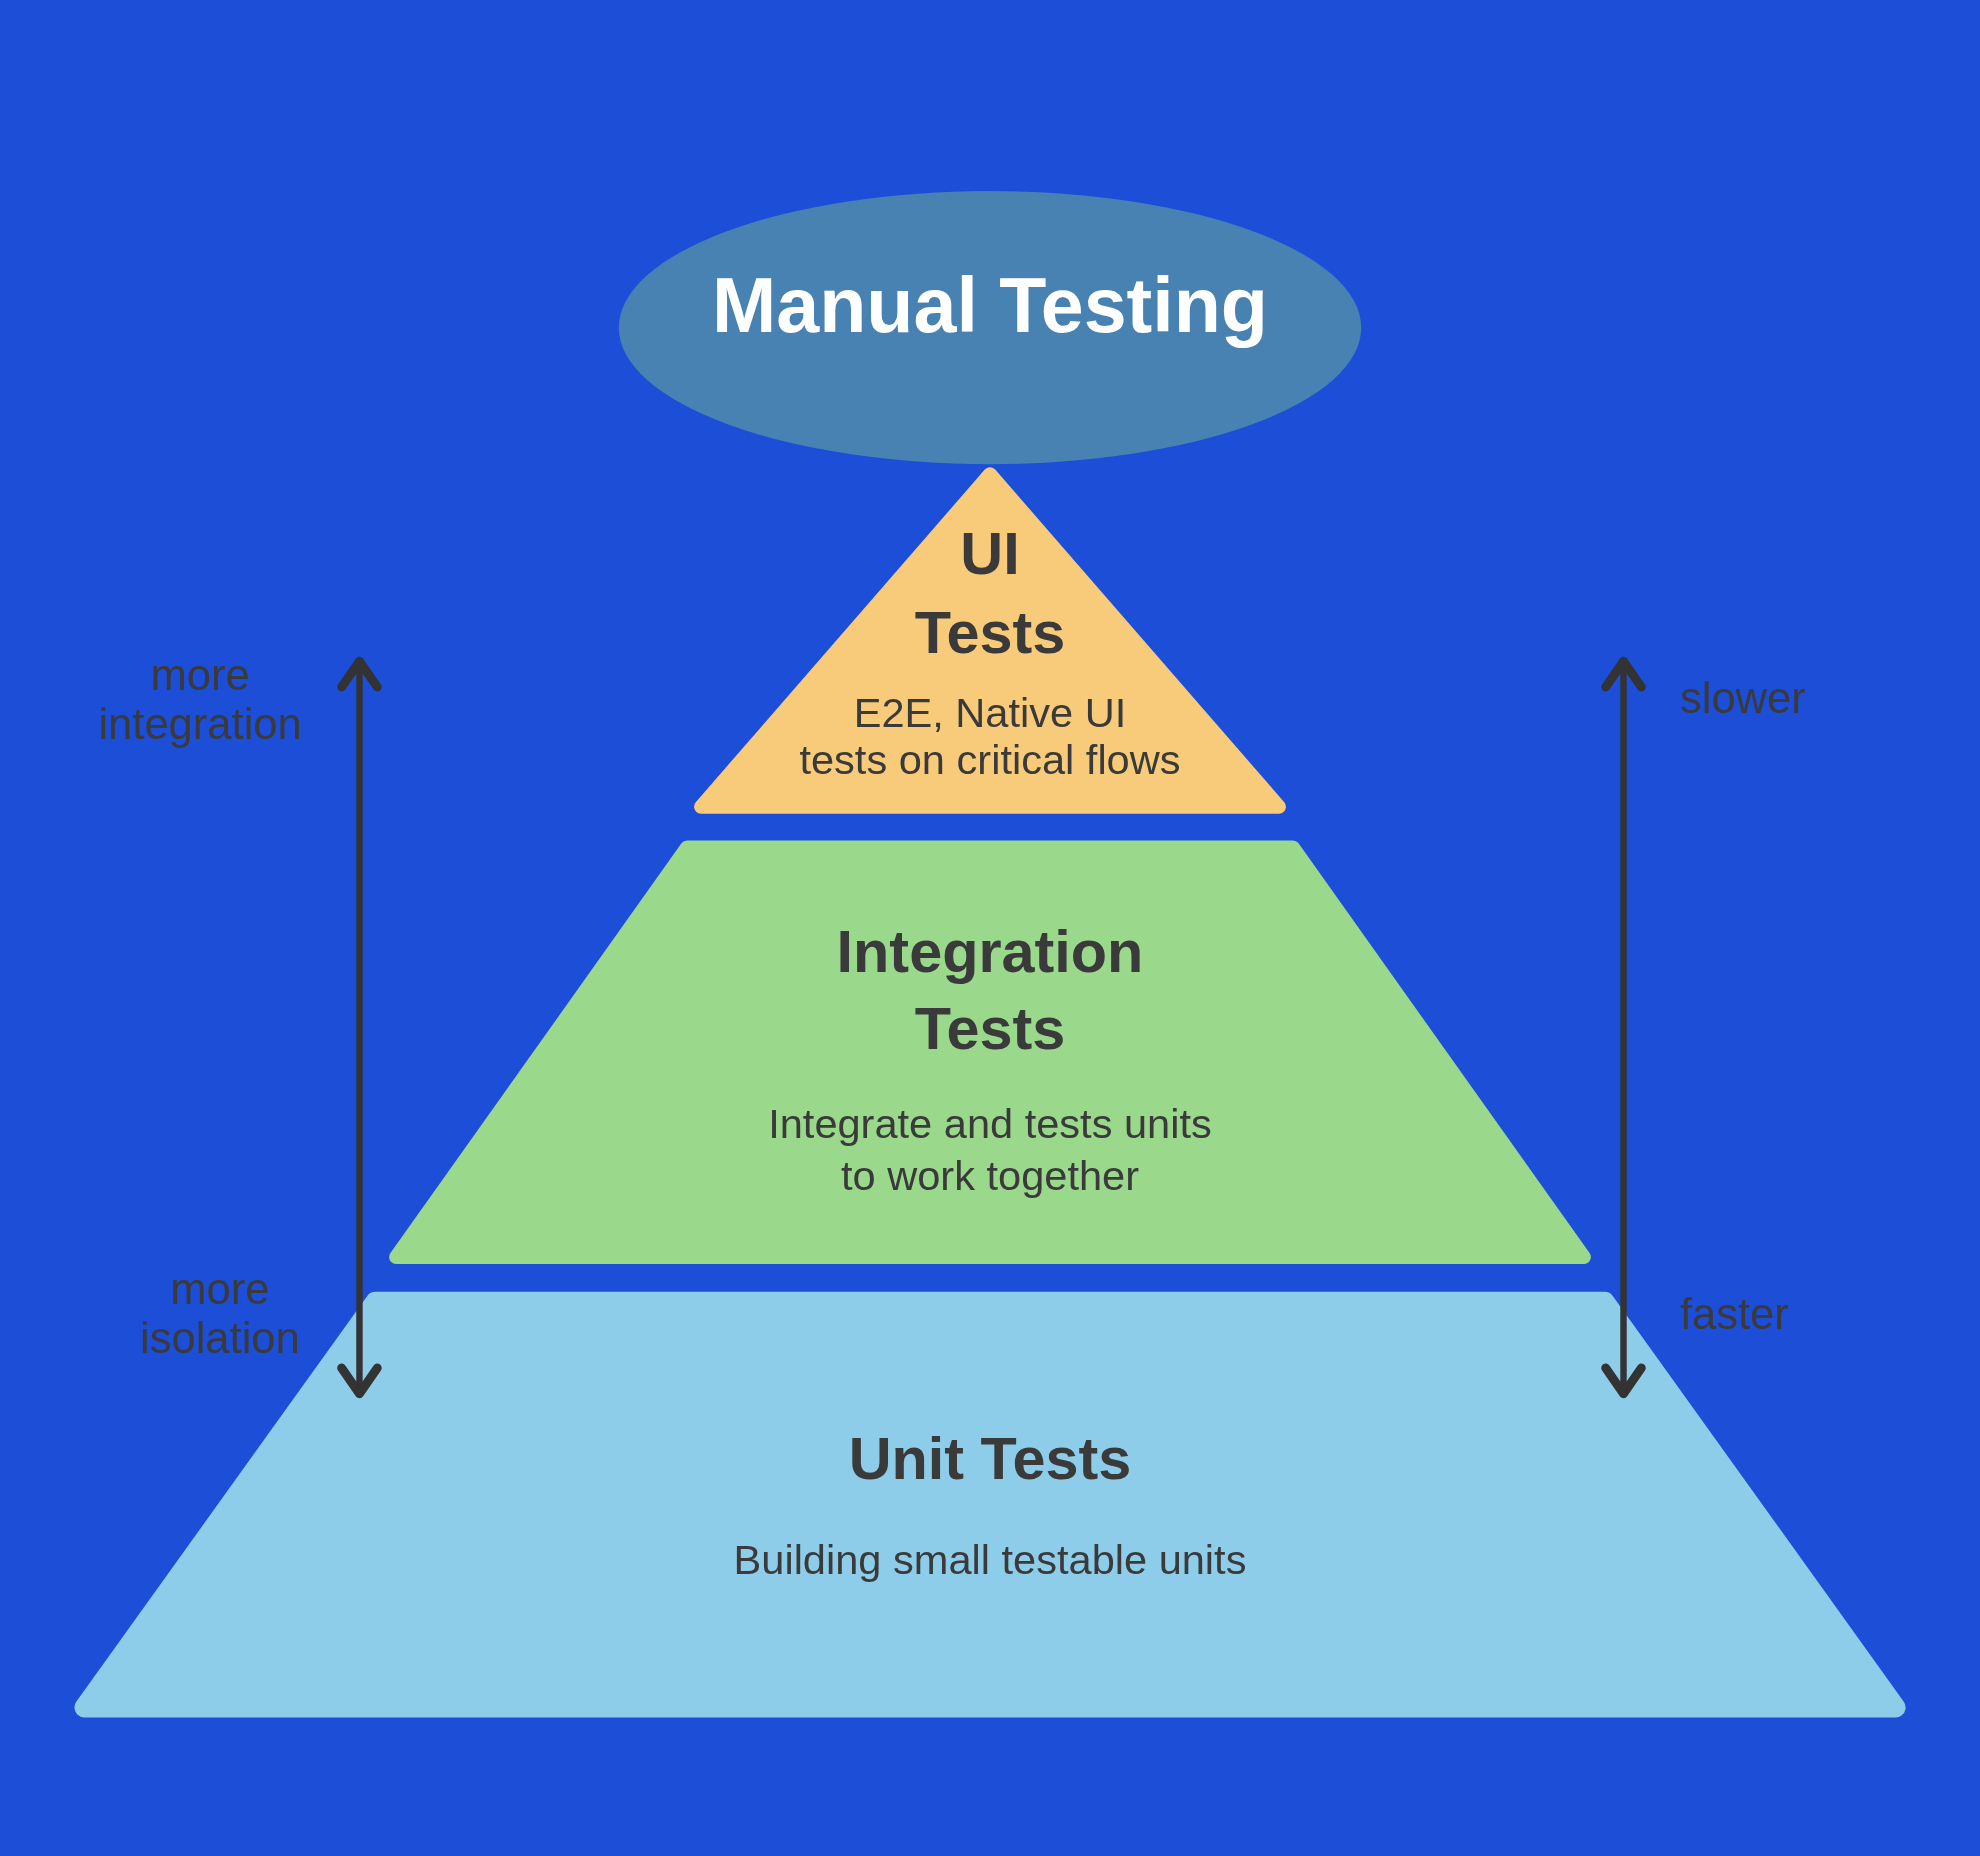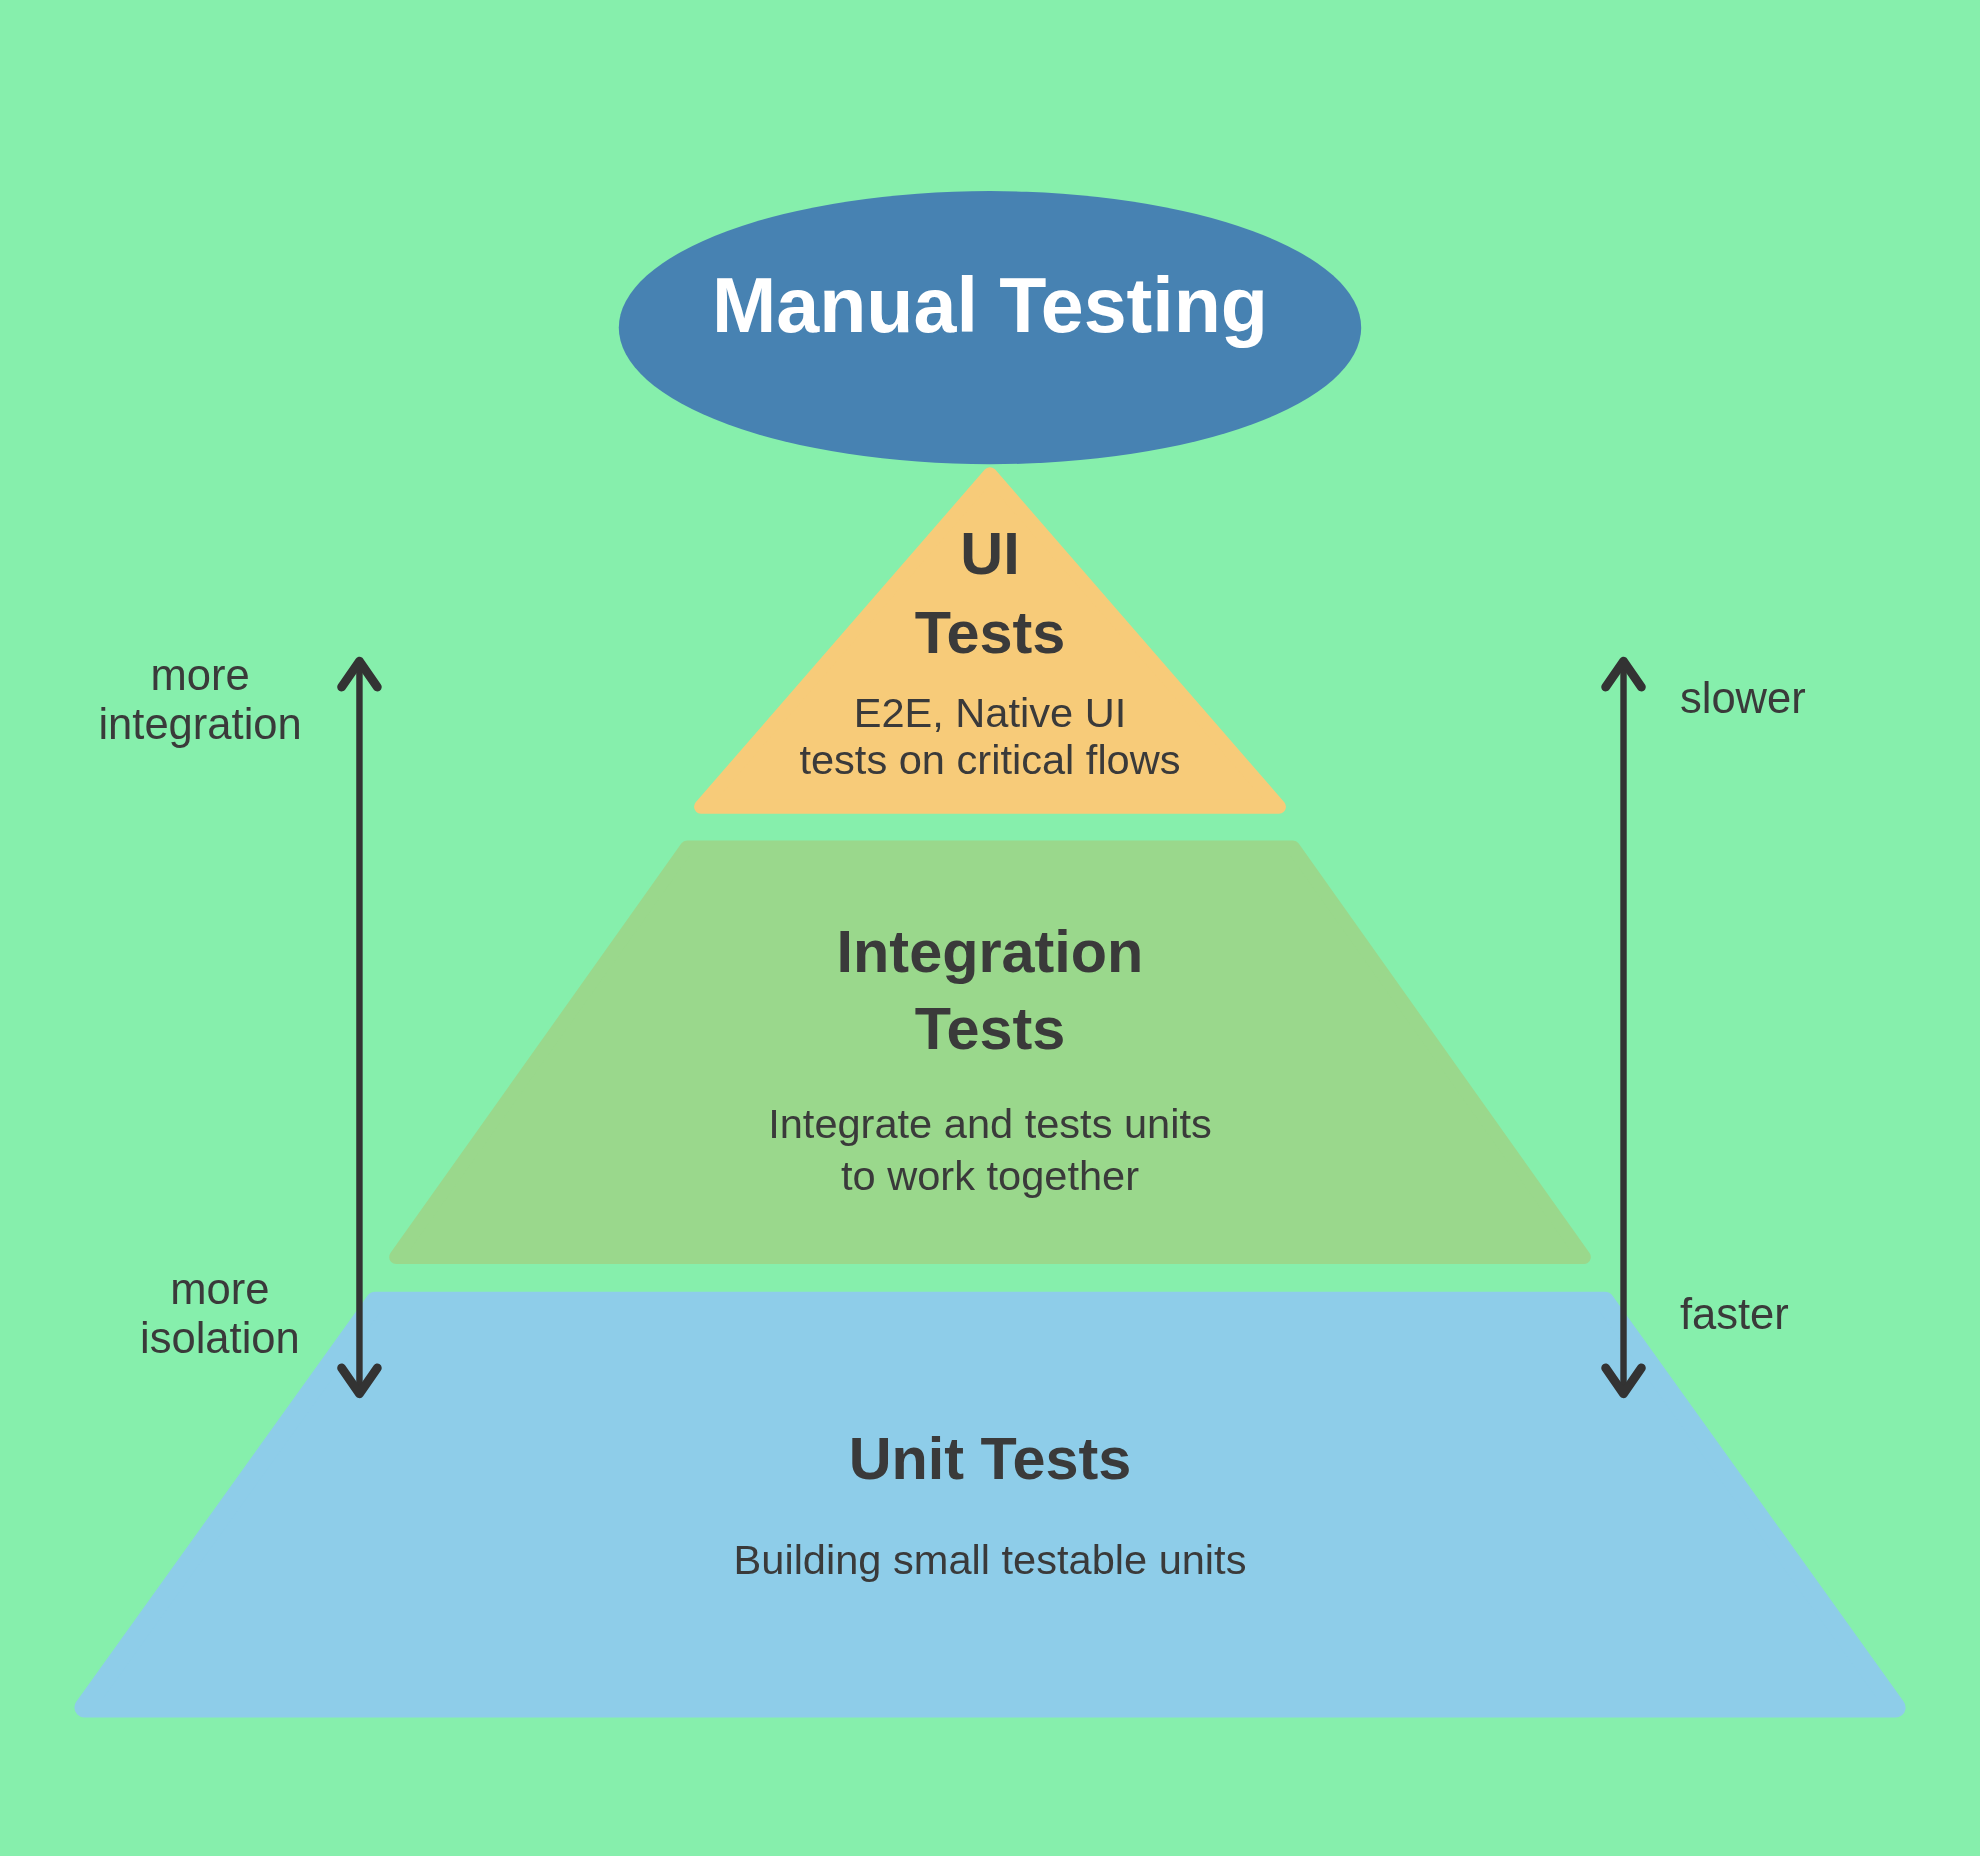--- a/index.html
+++ b/index.html
@@ -1,20 +1,20 @@
 <!DOCTYPE html>
 <html><head>
 <meta charset="utf-8">
 <style>
   html, body { margin: 0; padding: 0; background: #ffffff; }
   .canvas {
     position: relative;
     width: 1980px;
     height: 1856px;
-    background: #86efac;
+    background: #1d4ed8;
     overflow: hidden;
   }
   svg { display: block; width: 1980px; height: 1856px; }
   text { font-family: "Liberation Sans", sans-serif; }
   .ctr   { text-anchor: middle; }
   .start { text-anchor: start; }
   .bubble-label { font-size: 78px; font-weight: 700; }
   .lvl-title    { font-size: 60px; font-weight: 700; }
   .lvl-sub      { font-size: 42px; font-weight: 400; }
   .side-label   { font-size: 44px; font-weight: 400; }

